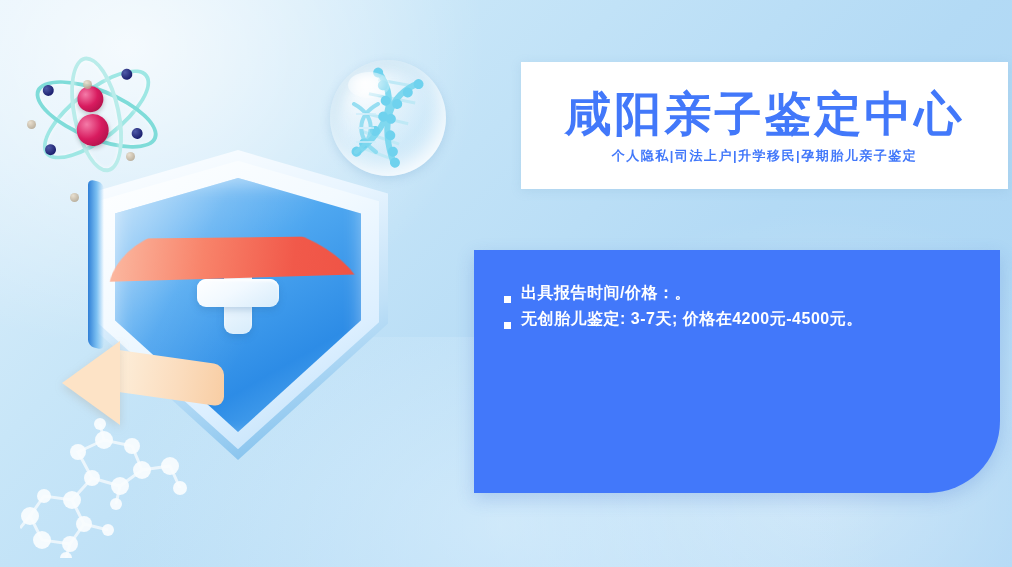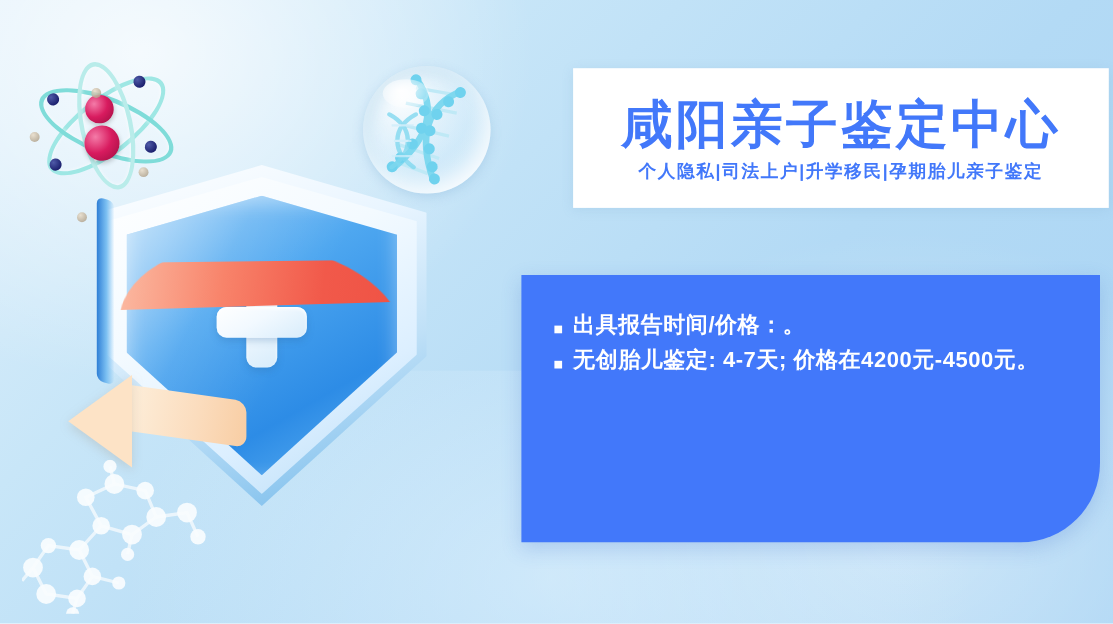--- a/index.html
+++ b/index.html
@@ -235,21 +235,21 @@
   .title-main {
     font-size: 47px;
     line-height: 1.0;
     font-weight: 700;
     color: #4278fa;
     letter-spacing: 3px;
     white-space: nowrap;
     margin: 4px 0 10px 0;
   }
   .title-sub {
-    font-size: 16px;
+    font-size: 13px;
     font-weight: 700;
     color: #4278fa;
     letter-spacing: 1.5px;
     white-space: nowrap;
   }
 
   
   .info-panel {
     position: absolute;
     left: 474px; top: 250px;
@@ -257,21 +257,21 @@
     background: #4278fa;
     border-radius: 0 0 72px 0;
     box-shadow: 0 6px 18px rgba(50,100,200,0.22);
     padding: 30px 24px 20px 24px;
     box-sizing: border-box;
   }
   .info-line {
     display: flex;
     align-items: flex-start;
     color: #ffffff;
-    font-size: 20px;
+    font-size: 16px;
     font-weight: 700;
     line-height: 1.62;
     letter-spacing: .5px;
   }
   .info-bullet {
     flex: 0 0 auto;
     width: 7px; height: 7px;
     background: #ffffff;
     margin: 16px 10px 0 6px;
   }
@@ -399,17 +399,17 @@
     <div class="title-sub">个人隐私|司法上户|升学移民|孕期胎儿亲子鉴定</div>
   </div>
 
   <div class="info-panel">
     <div class="info-line">
       <span class="info-bullet"></span>
       <span class="info-text">出具报告时间/价格：。</span>
     </div>
     <div class="info-line">
       <span class="info-bullet"></span>
-      <span class="info-text">无创胎儿鉴定: 4-7天; 价格在4200元-4500元。</span>
+      <span class="info-text">无创胎儿鉴定: 3-7天; 价格在4200元-4500元。</span>
     </div>
   </div>
 
 </div>
 
 </body></html>

